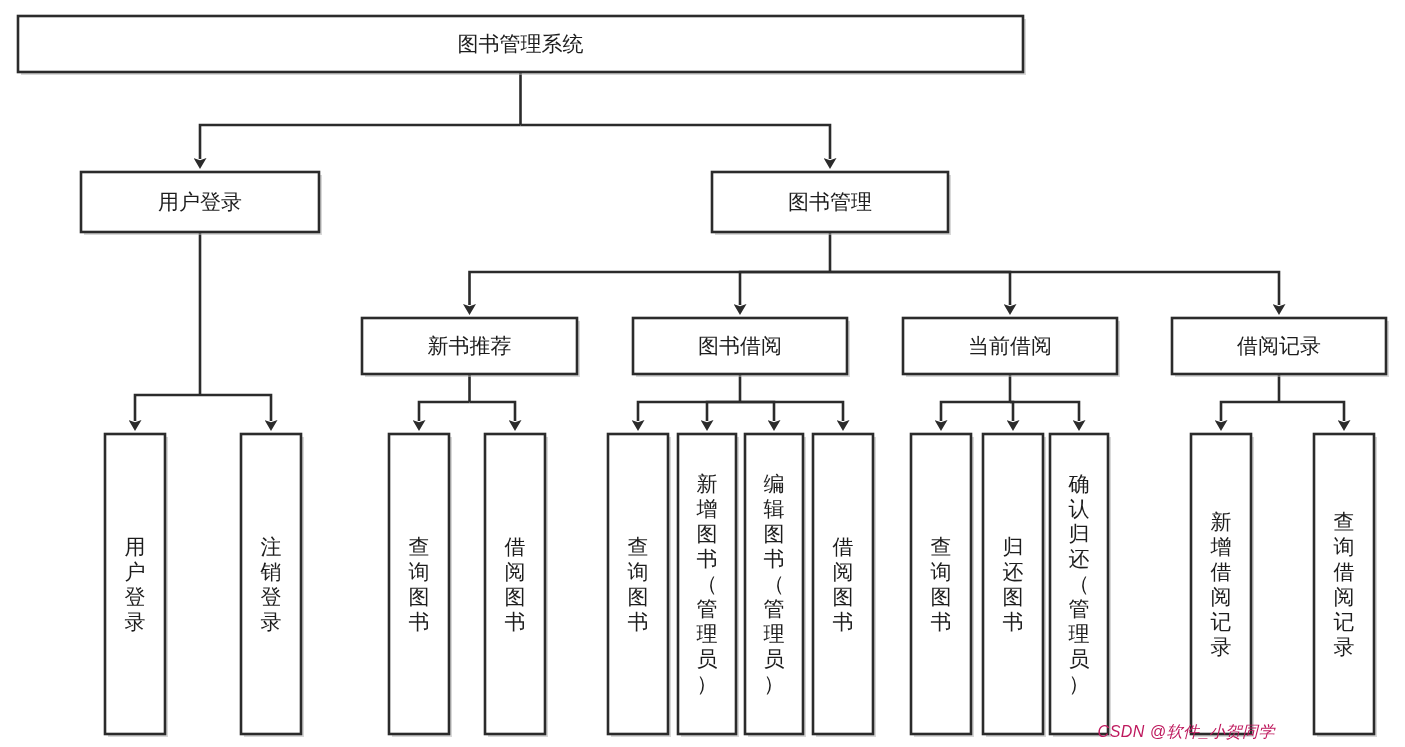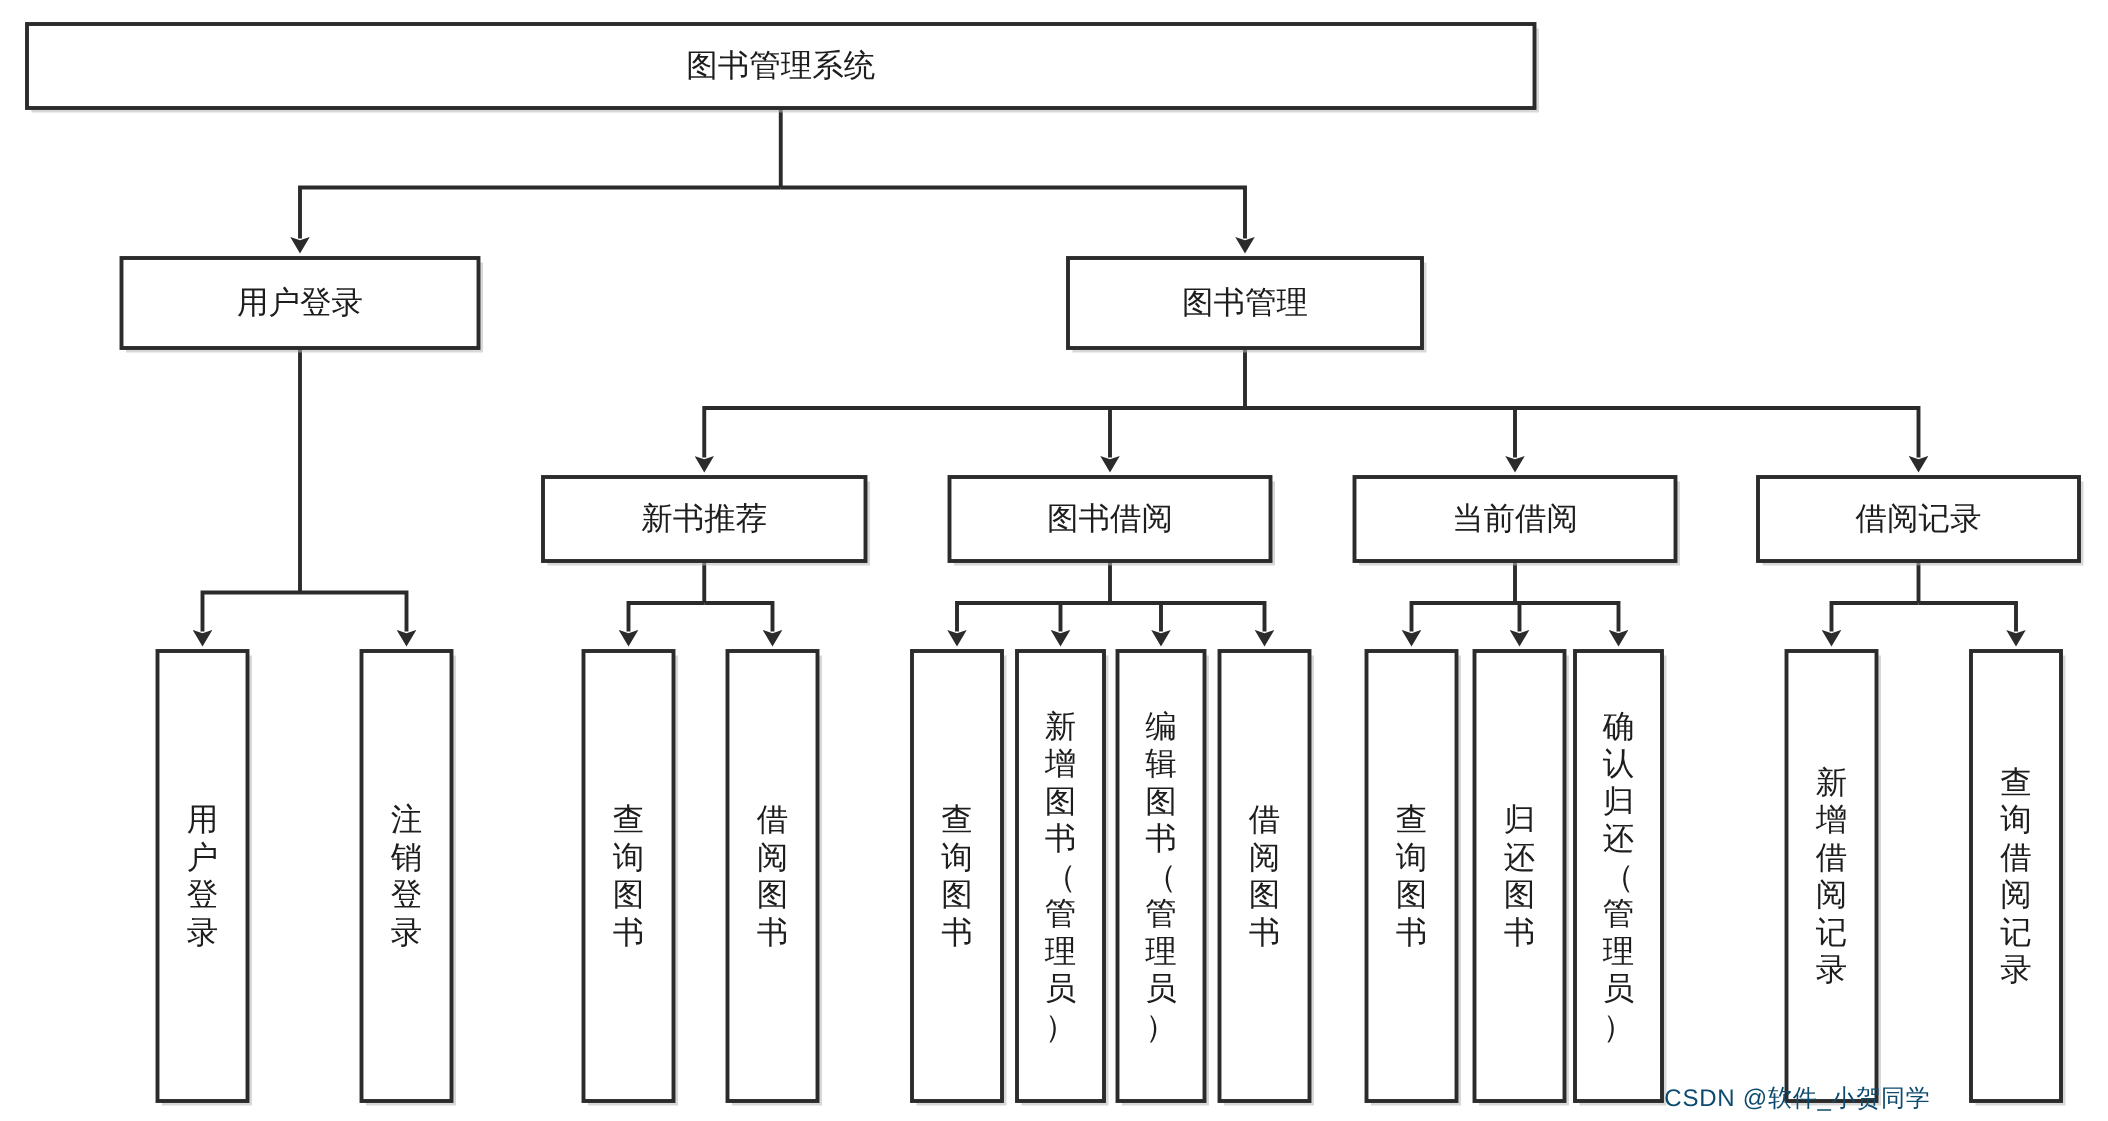--- a/index.html
+++ b/index.html
@@ -35,27 +35,28 @@
   }
   .link{
     stroke:#2b2b2b;
     stroke-width:2.6;
     fill:none;
     stroke-linecap:butt;
   }
   .arrow-head{fill:#2b2b2b;}
   .watermark{
     position:absolute;
-    right:8px;
+    right:20px;
     bottom:4px;
     font-family:"Liberation Sans","DejaVu Sans",sans-serif;
     font-size:16px;
-    color:#0c4a6e;
+    color:#be185d;
     white-space:nowrap;
     letter-spacing:.5px;
+    font-style:italic;
   }
 </style>
 </head>
 <body>
 
 <div id="diagram-root">
 
   <svg id="tree" viewBox="0 0 1405 747">
     <defs>
       <marker id="arrowhead" markerWidth="11" markerHeight="13" refX="1" refY="6.5" orient="auto" markerUnits="userSpaceOnUse">

